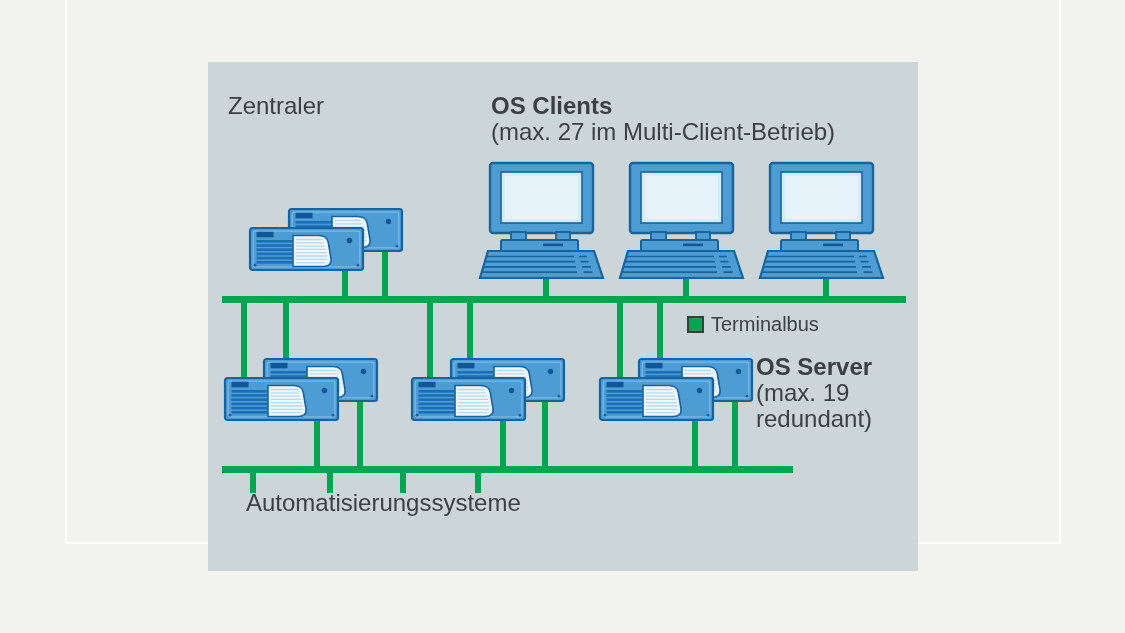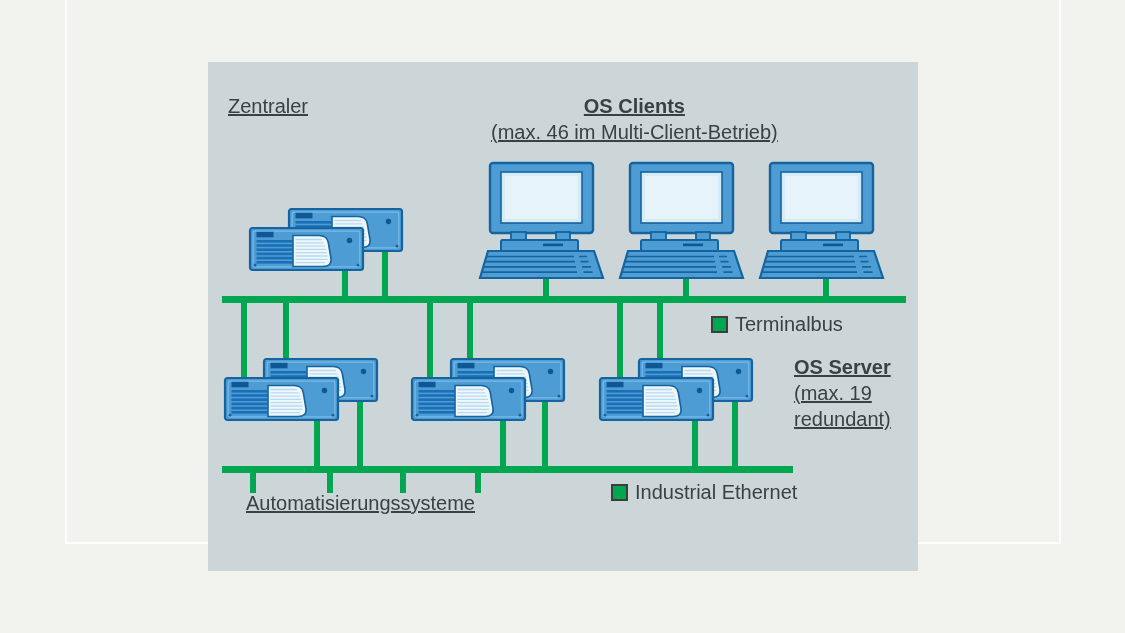--- a/index.html
+++ b/index.html
@@ -16,28 +16,27 @@
     pointer-events:none;
   }
   .panel{
     position:absolute;left:208px;top:62px;width:710px;height:509px;
     background:#ccd6d9;
   }
   .panel svg{position:absolute;left:0;top:0;}
   .lbl{
     position:absolute;
     color:#3b4044;
-    font-size:20px;line-height:26px;
+    font-size:24px;line-height:26px;
     white-space:nowrap;
-    text-decoration:underline;
   }
-  .bold{font-weight:700;text-align:center;}
+  .bold{font-weight:700;}
   .legend{
     position:absolute;display:flex;align-items:center;gap:7px;
-    color:#3b4044;font-size:20px;line-height:20px;white-space:nowrap;margin-left:24px;
+    color:#3b4044;font-size:20px;line-height:20px;white-space:nowrap;
   }
   .swatch{
     width:13px;height:13px;background:#00a650;
     border:2.5px solid #3a3f3c;display:inline-block;flex:0 0 auto;
   }
 </style>
 </head>
 <body>
 
 <div class="stage">
@@ -136,35 +135,31 @@
         <use href="#srv" x="392" y="316"></use>
       </g>
     </svg>
 
     <div class="lbl" style="left:20px;top:31px">
       <div>Zentraler</div>
     </div>
 
     <div class="lbl" style="left:283px;top:31px">
       <div class="bold">OS Clients</div>
-      <div>(max. 46 im Multi-Client-Betrieb)</div>
+      <div>(max. 27 im Multi-Client-Betrieb)</div>
     </div>
 
     <div class="legend" style="left:479px;top:252px">
       <span class="swatch"></span>
       <span>Terminalbus</span>
     </div>
 
-    <div class="lbl" style="left:586px;top:292px">
+    <div class="lbl" style="left:548px;top:292px">
       <div class="bold">OS Server</div>
       <div>(max. 19</div>
       <div>redundant)</div>
     </div>
 
-    <div class="legend" style="left:379px;top:420px">
-      <span class="swatch"></span>
-      <span>Industrial Ethernet</span>
-    </div>
 
     <div class="lbl" style="left:38px;top:428px">Automatisierungssysteme</div>
 
   </div>
 </div>
 
 </body></html>

